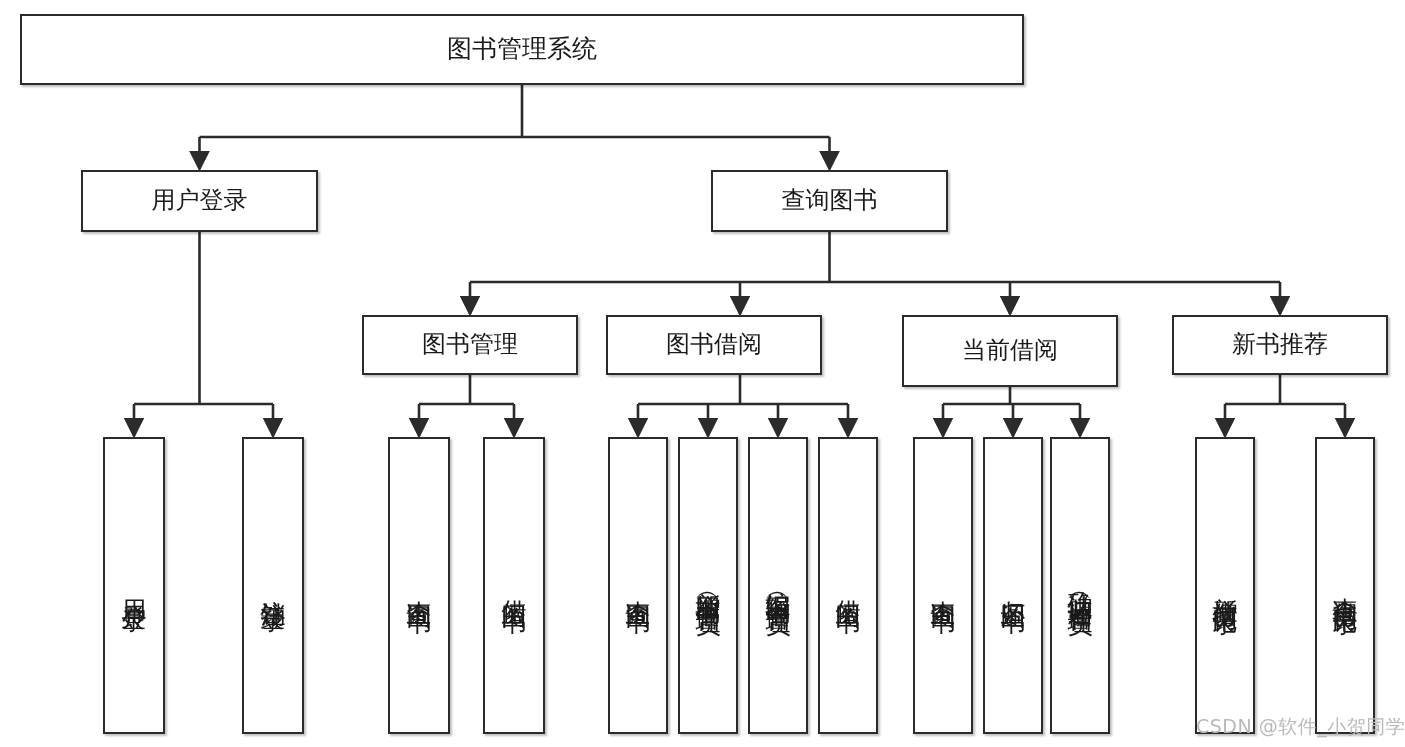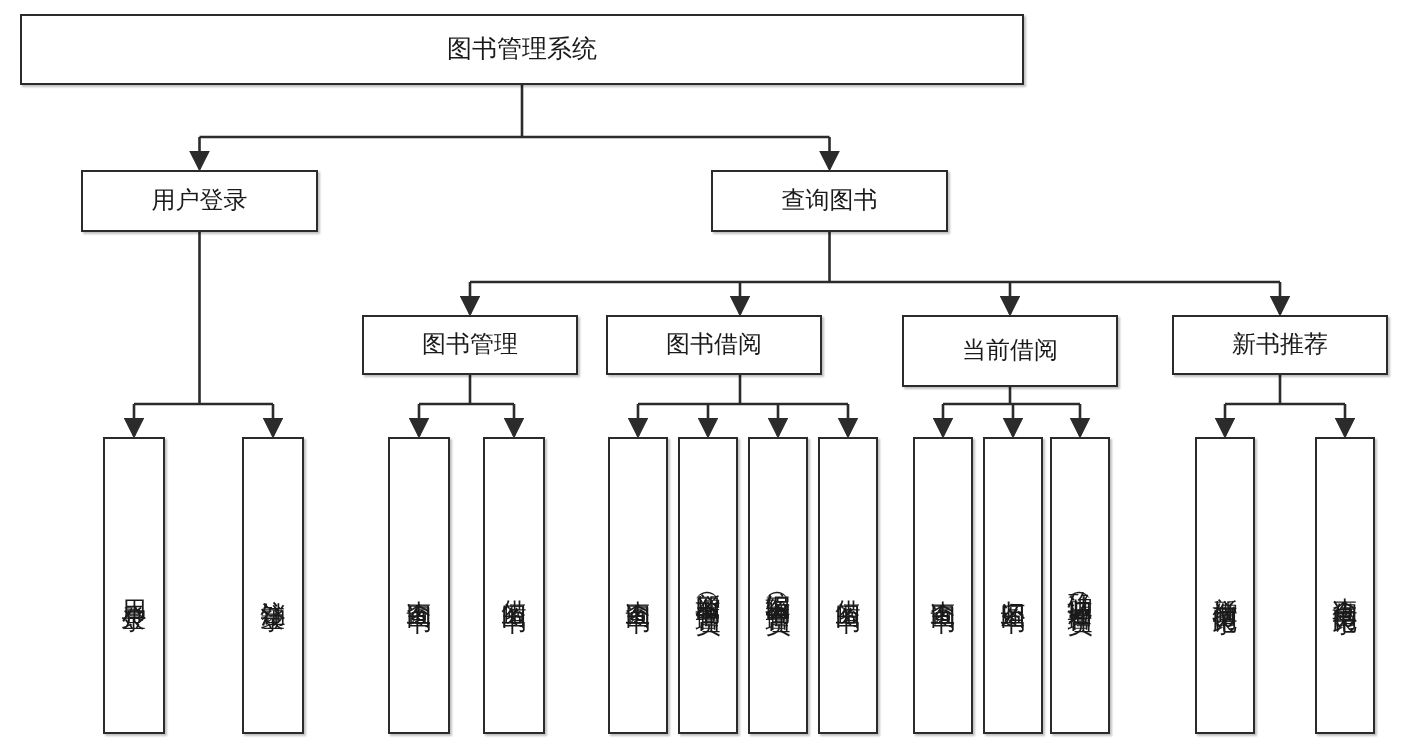--- a/index.html
+++ b/index.html
@@ -169,13 +169,14 @@
         <span class="node-label">确认归还（管理员）</span>
       </div>
       <div class="node-box leaf" style="left: 1195px; top: 437px; width: 60px; height: 297px;">
         <span class="node-label">新增借阅记录</span>
       </div>
       <div class="node-box leaf" style="left: 1315px; top: 437px; width: 60px; height: 297px;">
         <span class="node-label">查询借阅记录</span>
       </div>
     </div>
 
+  <div class="watermark" style="left:1196px; top:714px;">CSDN @软件_小贺同学</div>
 </div>
 
 </body></html>

